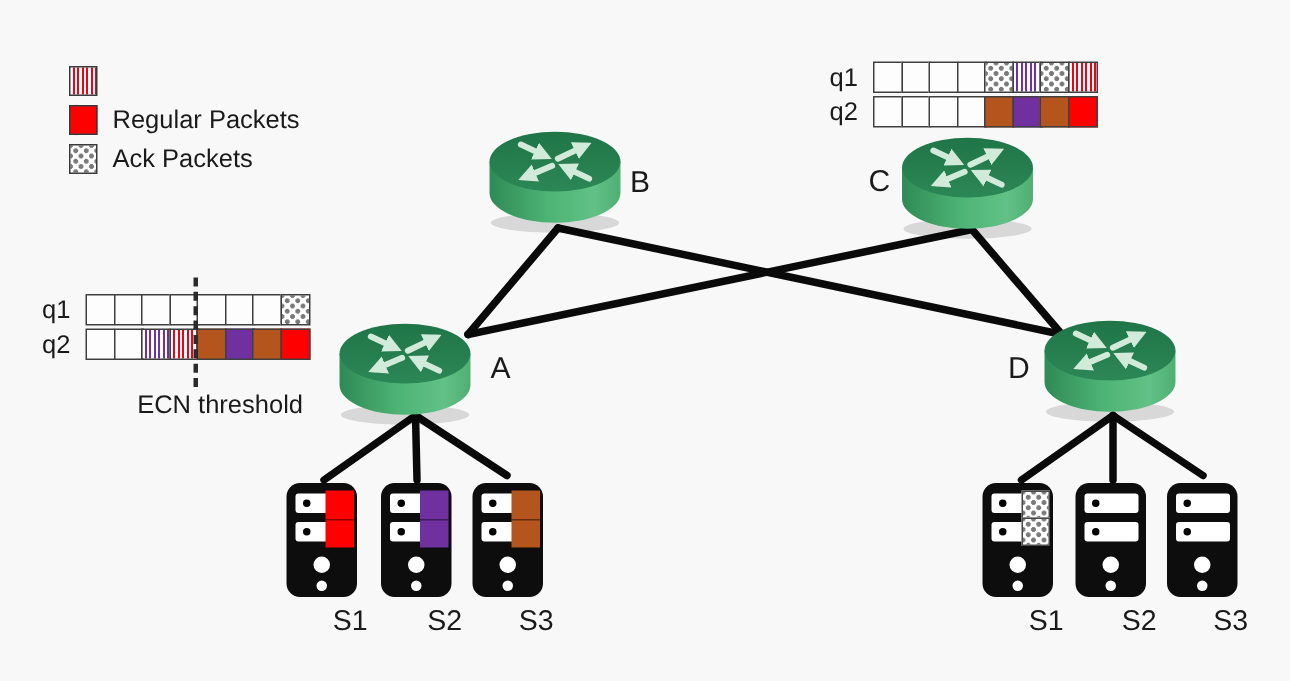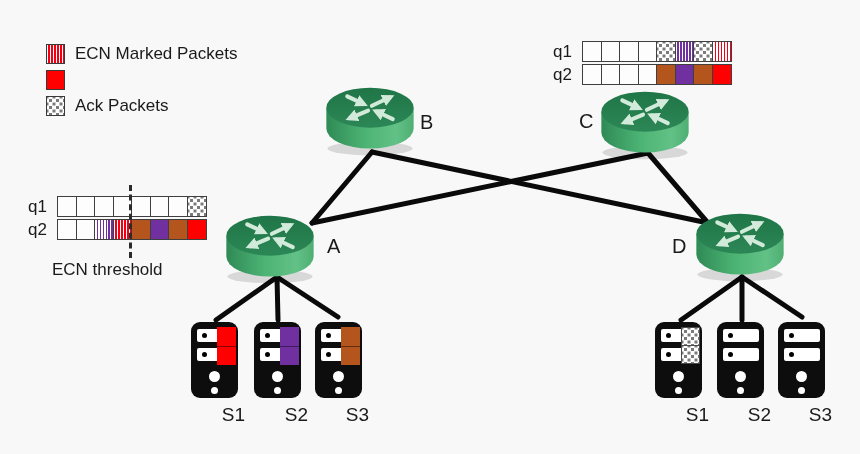--- a/index.html
+++ b/index.html
@@ -40,21 +40,21 @@
   .qlabel { font-size:17px; }
   .qrow { display:flex; }
   .qcell {
     width:20px; height:21px; box-sizing:border-box;
     border:1.5px solid #3f3f3f; margin-left:-1.5px;
   }
   .qcell:first-child { margin-left:0; }
   .threshold-line {
     width:0; height:73px; border-left:3px dashed #2b2b2b;
   }
-  .threshold-label { font-size:17px; text-align:left; width:150px; }
+  .threshold-label { font-size:17px; text-align:right; width:150px; }
 
   
   .router { width:96px; height:74px; }
   .router-label { font-size:20px; }
 
   
   .server {
     width:47px; height:76px; background:#0d0d0d; border-radius:9px;
   }
   .server .bar {
@@ -107,24 +107,24 @@
     <line x1="277" y1="277" x2="216" y2="320" stroke="#0a0a0a" stroke-width="5" stroke-linecap="round"></line>
     <line x1="277" y1="277" x2="278" y2="320" stroke="#0a0a0a" stroke-width="5" stroke-linecap="round"></line>
     <line x1="277" y1="277" x2="338" y2="317" stroke="#0a0a0a" stroke-width="5" stroke-linecap="round"></line>
     <line x1="742" y1="277" x2="681" y2="320" stroke="#0a0a0a" stroke-width="5" stroke-linecap="round"></line>
     <line x1="742" y1="277" x2="742" y2="320" stroke="#0a0a0a" stroke-width="5" stroke-linecap="round"></line>
     <line x1="742" y1="277" x2="802" y2="317" stroke="#0a0a0a" stroke-width="5" stroke-linecap="round"></line>
   </svg>
 
 <div class="legend-row" style="top:44px">
   <span class="swatch fill-ecn-red"></span>
-  <span class="legend-label">ECN Marked Packets</span>
 </div>
 <div class="legend-row" style="top:70px">
   <span class="swatch fill-red"></span>
+  <span class="legend-label">Regular Packets</span>
 </div>
 <div class="legend-row" style="top:96px">
   <span class="swatch fill-ack"></span>
   <span class="legend-label">Ack Packets</span>
 </div>
 
 <div class="abs qlabel" style="left:28px; top:197px">q1</div>
 <div class="abs qrow" style="left:57px; top:196px">
     <div class="qcell fill-empty"></div>
     <div class="qcell fill-empty"></div>

